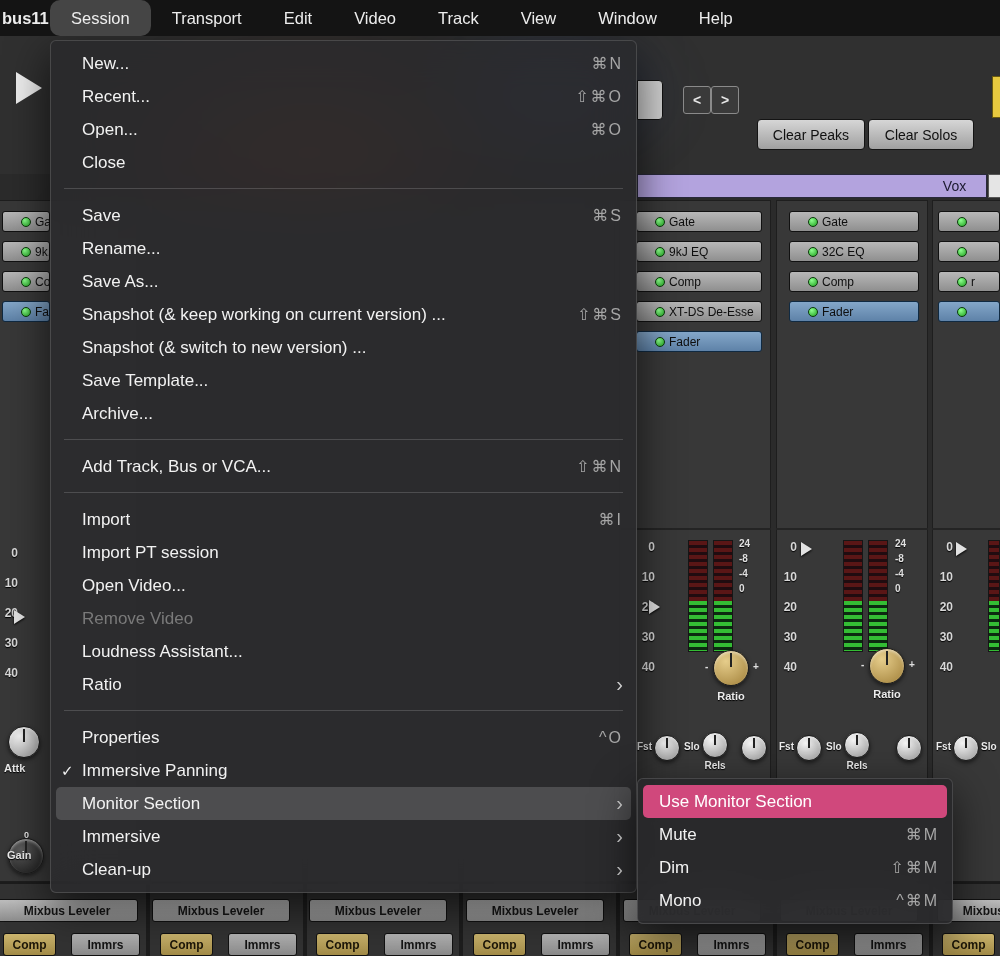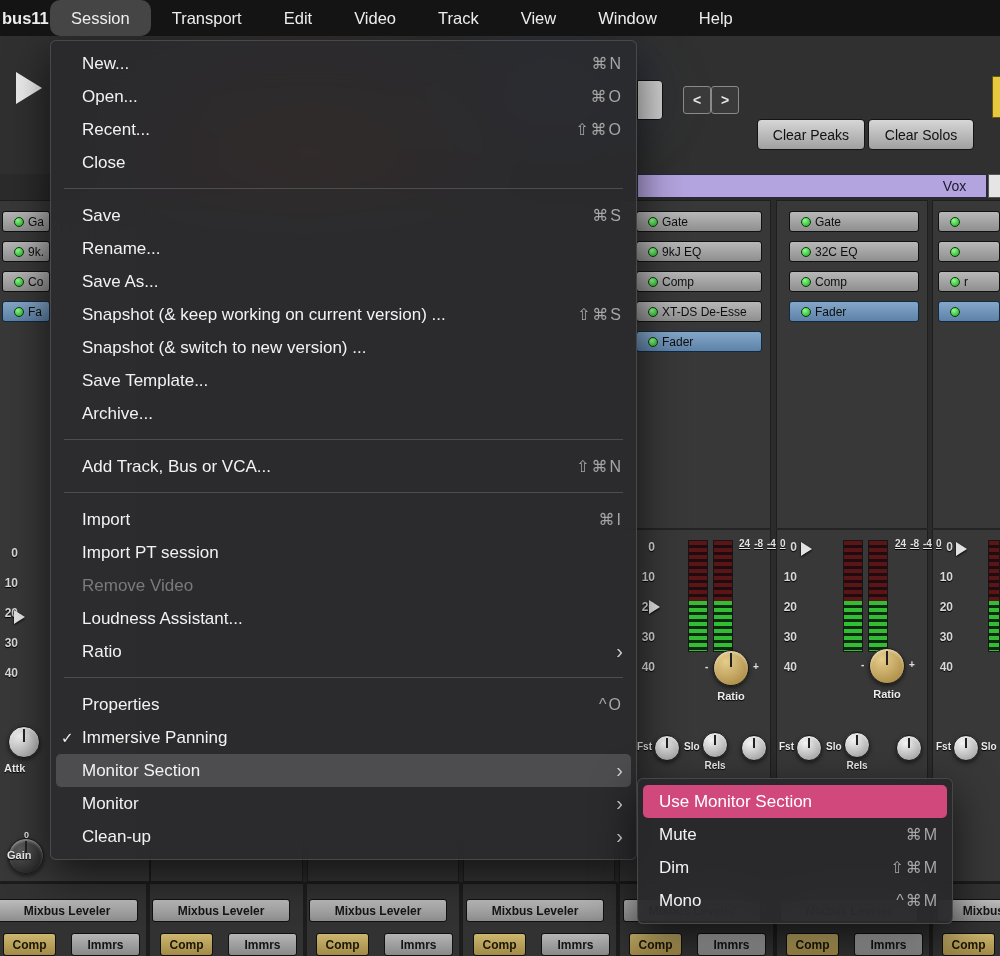--- a/index.html
+++ b/index.html
@@ -30,36 +30,36 @@
     border:1px solid #141414;border-radius:4px;color:#111;font-size:14px;
     display:flex;align-items:center;justify-content:center;white-space:nowrap;}
   .vox-bar{position:absolute;left:637px;top:174px;width:348px;height:22px;background:#b3a3de;
     border:1px solid #28283a;display:flex;align-items:center;color:#1c1a30;font-size:14px;justify-content:center;}
   .vox-bar span{margin-left:285px;}
   .strip-panel{position:absolute;top:200px;height:682px;background:#383838;border:1px solid #1e1e1e;box-sizing:border-box;}
   .strip-div{position:absolute;top:528px;height:2px;background:#242424;}
 
   .proc-col{position:absolute;top:211px;display:flex;flex-direction:column;gap:9px;}
   .proc{height:21px;background:linear-gradient(#b8b8b8,#8f8f8f);border:1px solid #111;border-radius:3px;
-    display:flex;align-items:center;gap:4px;padding-left:11px;font-size:12px;color:#0e0e0e;
+    display:flex;align-items:center;gap:4px;padding-left:18px;font-size:12px;color:#0e0e0e;
     white-space:nowrap;overflow:hidden;box-sizing:border-box;}
   .proc.selected{background:linear-gradient(#84a7c9,#5e82a8);border-color:#102a42;}
   .led{width:10px;height:10px;border-radius:50%;flex:0 0 auto;
     background:radial-gradient(circle at 35% 30%,#8dff8d,#1fa01f);border:1px solid #0b3b0b;box-sizing:border-box;}
 
   .fscale{position:absolute;display:flex;flex-direction:column;gap:17px;width:18px;text-align:right;
     font-size:12px;font-weight:700;color:#d8d8d8;line-height:13px;text-shadow:0 1px 1px #000;}
   .fptr{position:absolute;width:0;height:0;border-top:7px solid transparent;border-bottom:7px solid transparent;
     border-left:11px solid #e2e2e2;filter:drop-shadow(0 1px 1px #000);}
   .meter{position:absolute;display:flex;gap:5px;height:112px;}
   .mcol{width:20px;display:flex;flex-direction:column;border:1px solid #161616;box-sizing:border-box;background:#151515;}
   .mred{height:60px;background:repeating-linear-gradient(to bottom,#5a1616 0px,#5a1616 4px,#200c10 4px,#200c10 7px);}
   .mgrn{flex:1;background:repeating-linear-gradient(to bottom,#34bd34 0px,#34bd34 4px,#0c2a10 4px,#0c2a10 7px);}
-  .mscale{position:absolute;display:flex;flex-direction:row;gap:4px;font-size:10px;font-weight:700;
-    color:#e0e0e0;line-height:11px;width:22px;text-shadow:0 1px 1px #000;text-decoration:underline;}
+  .mscale{position:absolute;display:flex;flex-direction:column;gap:4px;font-size:10px;font-weight:700;
+    color:#e0e0e0;line-height:11px;width:22px;text-shadow:0 1px 1px #000;}
 
   .knob{position:absolute;border-radius:50%;border:1px solid #1c1c1c;box-sizing:border-box;
     box-shadow:inset 0 2px 3px rgba(255,255,255,0.45),0 2px 4px rgba(0,0,0,0.55);}
   .knob::after{content:"";position:absolute;left:50%;top:2px;width:2px;height:42%;background:#222;transform:translateX(-50%);}
   .knob.tan{background:radial-gradient(circle at 35% 30%,#e6cd8b,#a07f38);}
   .knob.lt{background:radial-gradient(circle at 35% 30%,#f4f4f4,#969696);}
   .knob.dk{background:radial-gradient(circle at 35% 30%,#5d5d5d,#181818);}
   .klabel{position:absolute;font-size:10px;font-weight:700;color:#ececec;text-shadow:0 1px 1px #000;white-space:nowrap;}
   .klabel.md{font-size:11px;}
   .kmark{position:absolute;font-size:10px;font-weight:700;color:#e0e0e0;}
@@ -395,34 +395,34 @@
 
       <div class="menu-item">
         <span class="mi-check"></span>
         <span class="mi-label">New...</span>
         <span class="mi-shortcut">⌘N</span>
         <span class="mi-arrow"></span>
       </div>
 
       <div class="menu-item">
         <span class="mi-check"></span>
+        <span class="mi-label">Recent...</span>
+        <span class="mi-shortcut">⇧⌘O</span>
+        <span class="mi-arrow"></span>
+      </div>
+
+      <div class="menu-item">
+        <span class="mi-check"></span>
         <span class="mi-label">Open...</span>
         <span class="mi-shortcut">⌘O</span>
         <span class="mi-arrow"></span>
       </div>
 
       <div class="menu-item">
         <span class="mi-check"></span>
-        <span class="mi-label">Recent...</span>
-        <span class="mi-shortcut">⇧⌘O</span>
-        <span class="mi-arrow"></span>
-      </div>
-
-      <div class="menu-item">
-        <span class="mi-check"></span>
         <span class="mi-label">Close</span>
         <span class="mi-shortcut"></span>
         <span class="mi-arrow"></span>
       </div>
 
       <div class="menu-sep"></div>
 
       <div class="menu-item">
         <span class="mi-check"></span>
         <span class="mi-label">Save</span>
@@ -490,20 +490,26 @@
         <span class="mi-arrow"></span>
       </div>
 
       <div class="menu-item">
         <span class="mi-check"></span>
         <span class="mi-label">Import PT session</span>
         <span class="mi-shortcut"></span>
         <span class="mi-arrow"></span>
       </div>
 
+      <div class="menu-item">
+        <span class="mi-check"></span>
+        <span class="mi-label">Open Video...</span>
+        <span class="mi-shortcut"></span>
+        <span class="mi-arrow"></span>
+      </div>
 
       <div class="menu-item disabled">
         <span class="mi-check"></span>
         <span class="mi-label">Remove Video</span>
         <span class="mi-shortcut"></span>
         <span class="mi-arrow"></span>
       </div>
 
       <div class="menu-item">
         <span class="mi-check"></span>
@@ -537,21 +543,21 @@
 
       <div class="menu-item highlighted">
         <span class="mi-check"></span>
         <span class="mi-label">Monitor Section</span>
         <span class="mi-shortcut"></span>
         <span class="mi-arrow">›</span>
       </div>
 
       <div class="menu-item">
         <span class="mi-check"></span>
-        <span class="mi-label">Monitor</span>
+        <span class="mi-label">Immersive</span>
         <span class="mi-shortcut"></span>
         <span class="mi-arrow">›</span>
       </div>
 
       <div class="menu-item">
         <span class="mi-check"></span>
         <span class="mi-label">Clean-up</span>
         <span class="mi-shortcut"></span>
         <span class="mi-arrow">›</span>
       </div>

